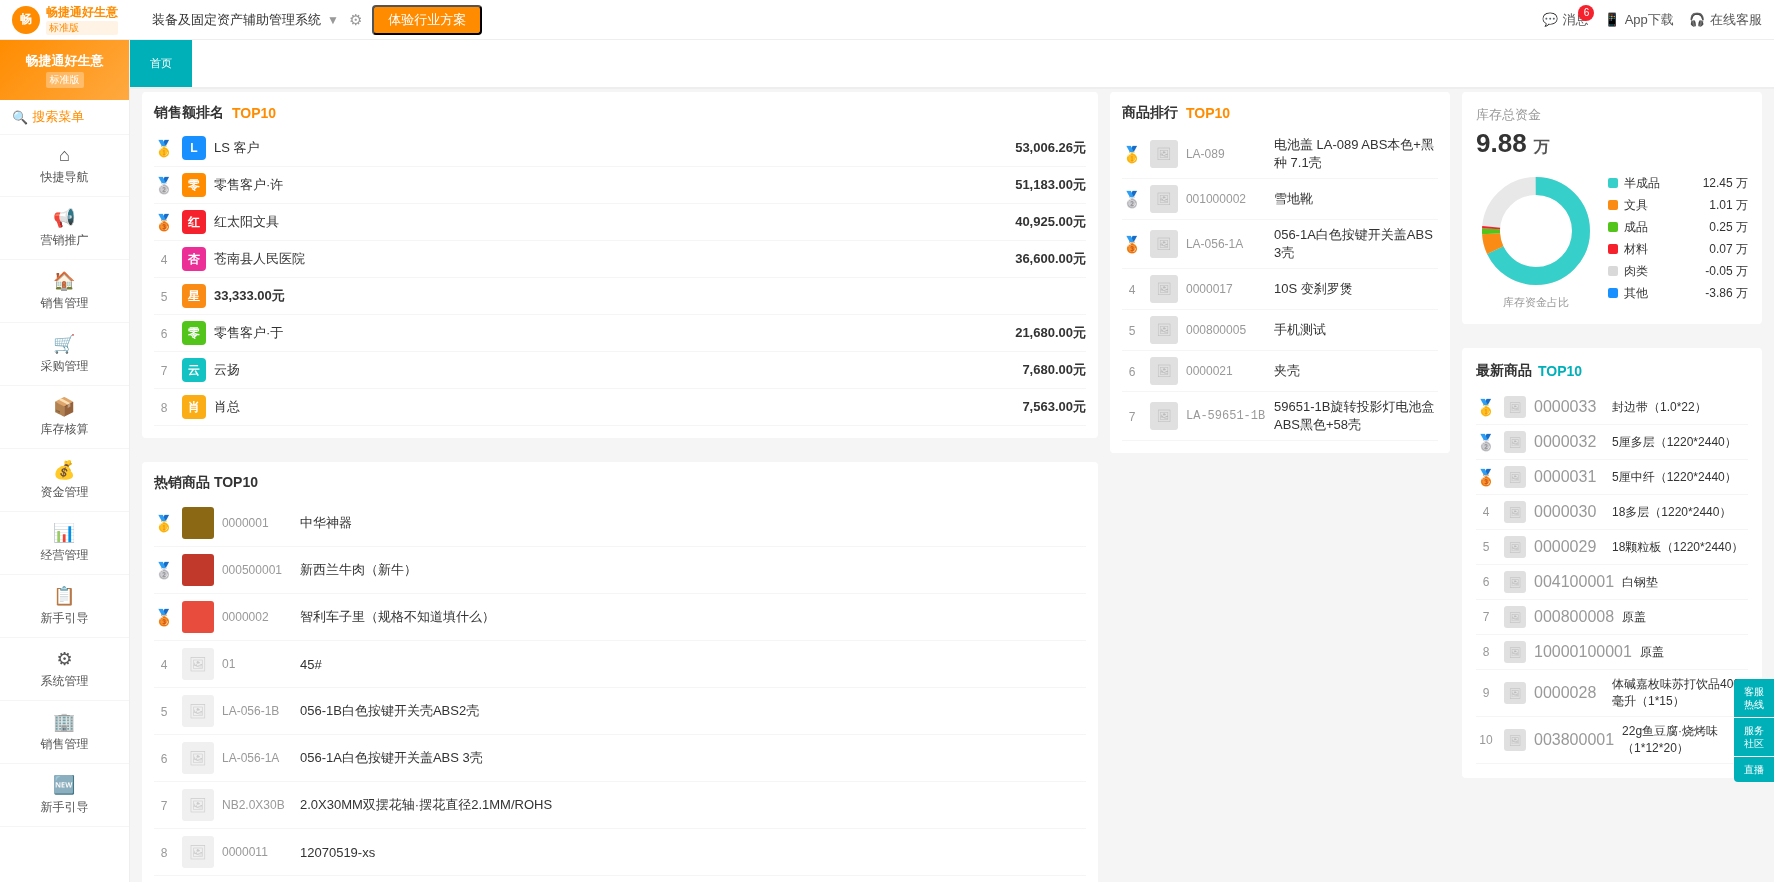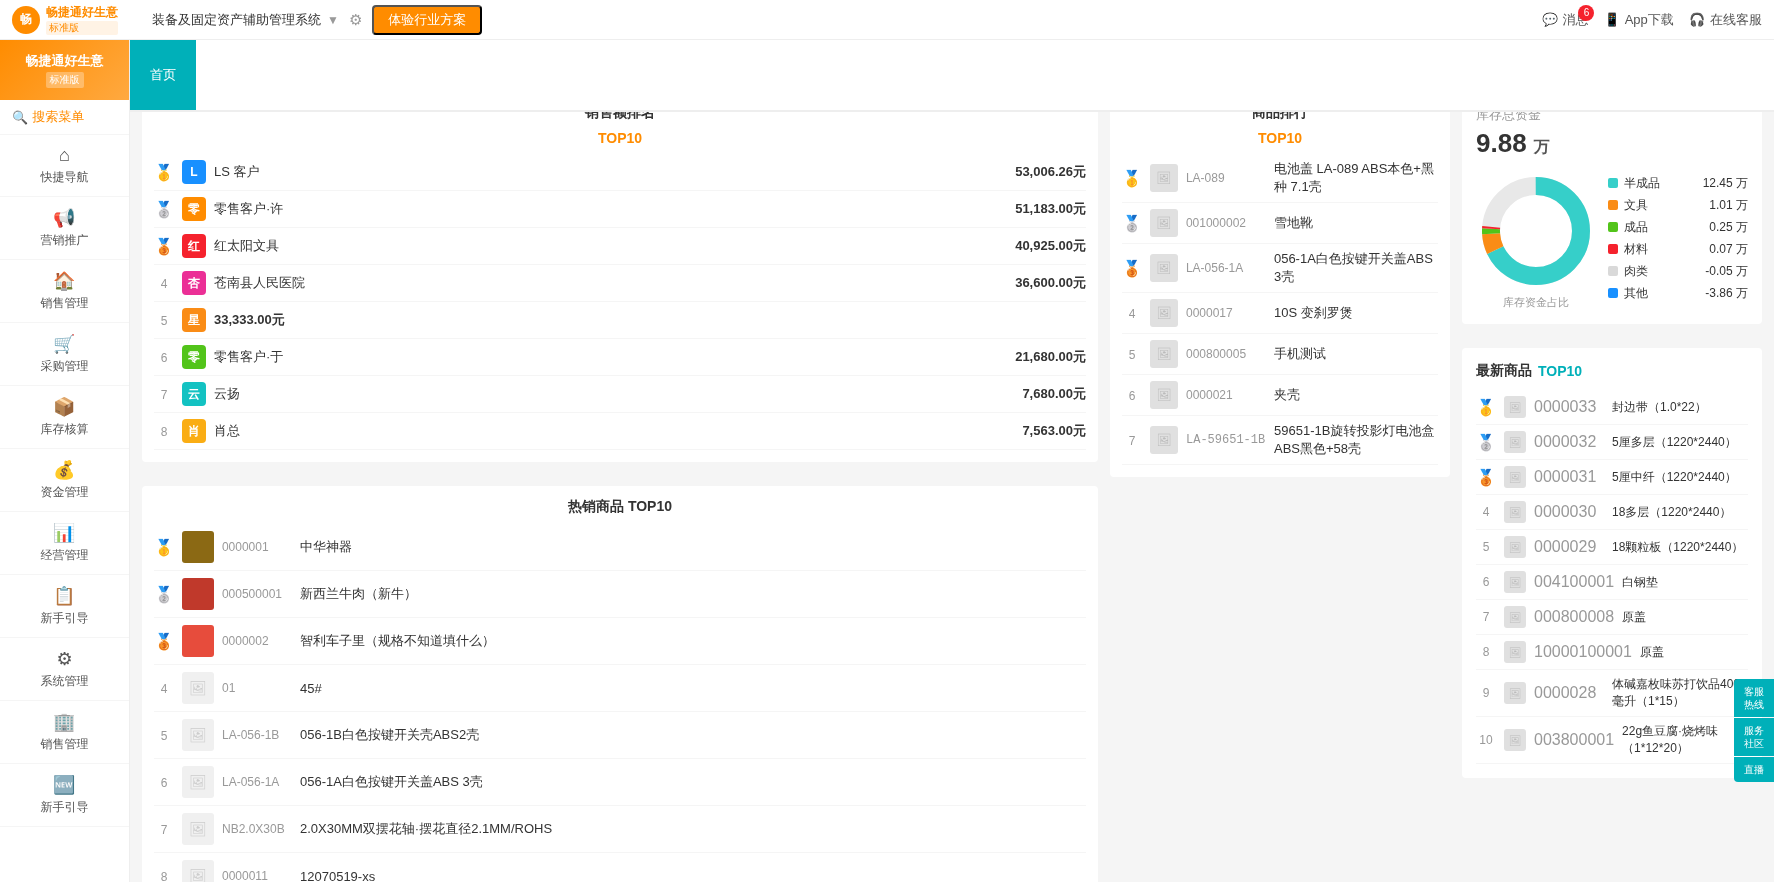--- a/index.html
+++ b/index.html
@@ -66,31 +66,31 @@
     ::-webkit-scrollbar-track { background: #f1f1f1; }
     ::-webkit-scrollbar-thumb { background: #ccc; border-radius: 3px; }
 
     
     .float-service { position: fixed; right: 0; bottom: 100px; display: flex; flex-direction: column; gap: 1px; z-index: 200; }
     .float-btn { width: 40px; background: #00b0b9; color: white; font-size: 10px; text-align: center; padding: 6px 4px; cursor: pointer; line-height: 1.3; }
     .float-btn:first-child { border-radius: 4px 0 0 0; }
     .float-btn:last-child { border-radius: 0 0 0 4px; }
 
     
-    .section-header { font-size: 14px; font-weight: bold; color: #333; margin-bottom: 8px; display: flex; align-items: center; gap: 8px; flex-direction: column; }
+    .section-header { font-size: 14px; font-weight: bold; color: #333; margin-bottom: 8px; display: flex; align-items: center; gap: 8px; }
     .top10-tag { color: #ff8c00; font-weight: bold; }
 
     
     .content-area { display: flex; gap: 12px; padding: 12px; margin-left: 130px; margin-top: 40px; }
     .col-left { flex: 1; min-width: 0; display: flex; flex-direction: column; gap: 12px; }
     .col-mid { width: 340px; flex-shrink: 0; display: flex; flex-direction: column; gap: 12px; }
     .col-right { width: 300px; flex-shrink: 0; display: flex; flex-direction: column; gap: 12px; }
 
     .top-tabs { background: #fff; border-bottom: 2px solid #eee; padding: 0; display: flex; align-items: center; }
-    .top-tab { padding: 26px 20px; font-size: 13px; cursor: pointer; color: #555; }
+    .top-tab { padding: 16px 20px; font-size: 11px; cursor: pointer; color: #555; }
     .top-tab.active { color: #fff; background: #00b0b9; }
   </style>
 </head>
 <body>
 
 <div class="topbar">
   <div class="topbar-logo">
     <div class="logo-icon">畅</div>
     <div>
       <div class="logo-title" style="font-size:12px;color:#ff8c00;font-weight:bold;">畅捷通好生意</div>

